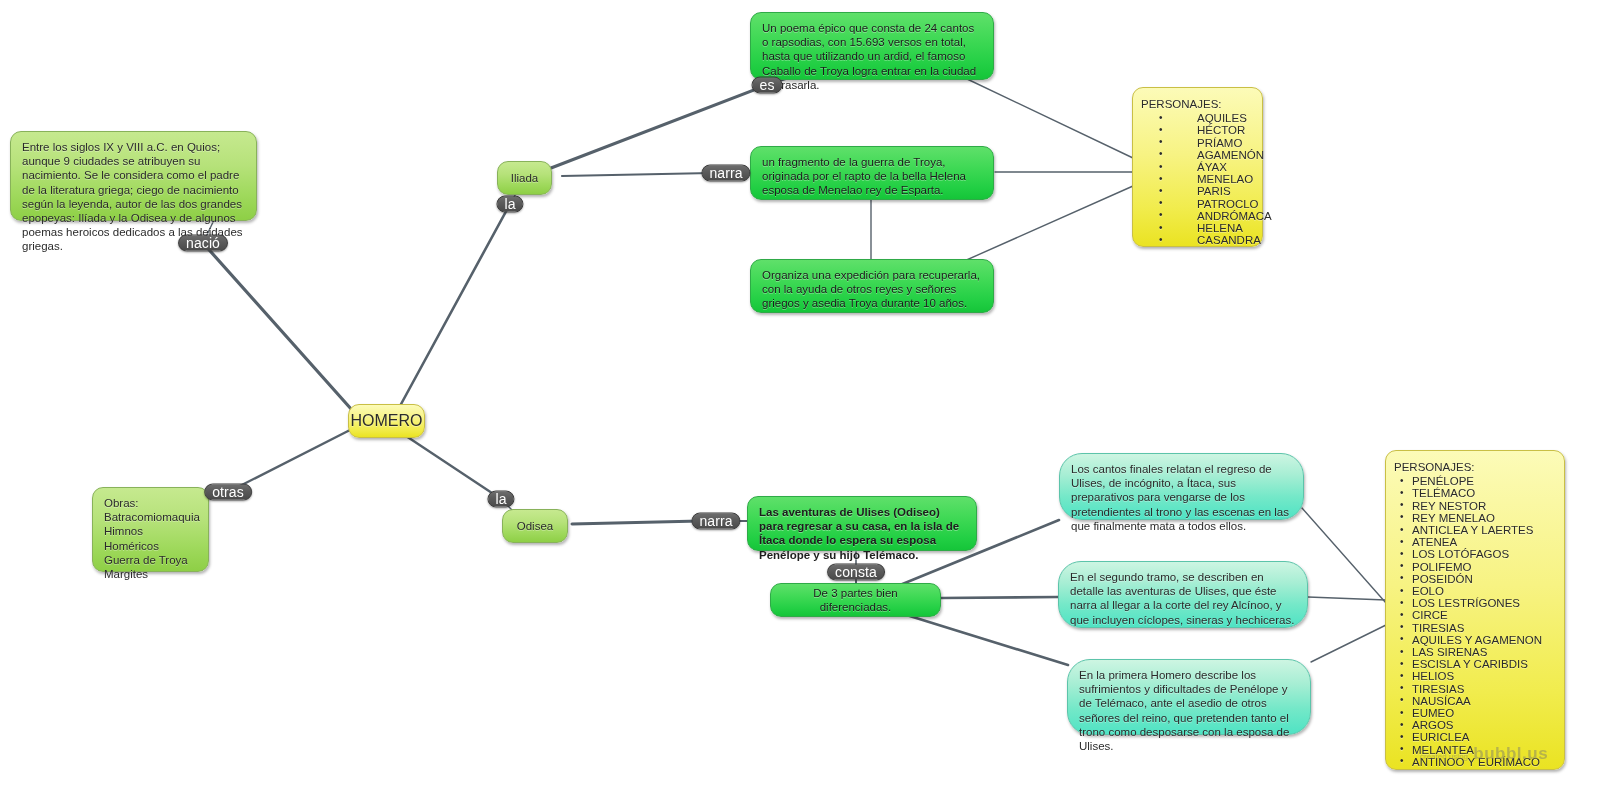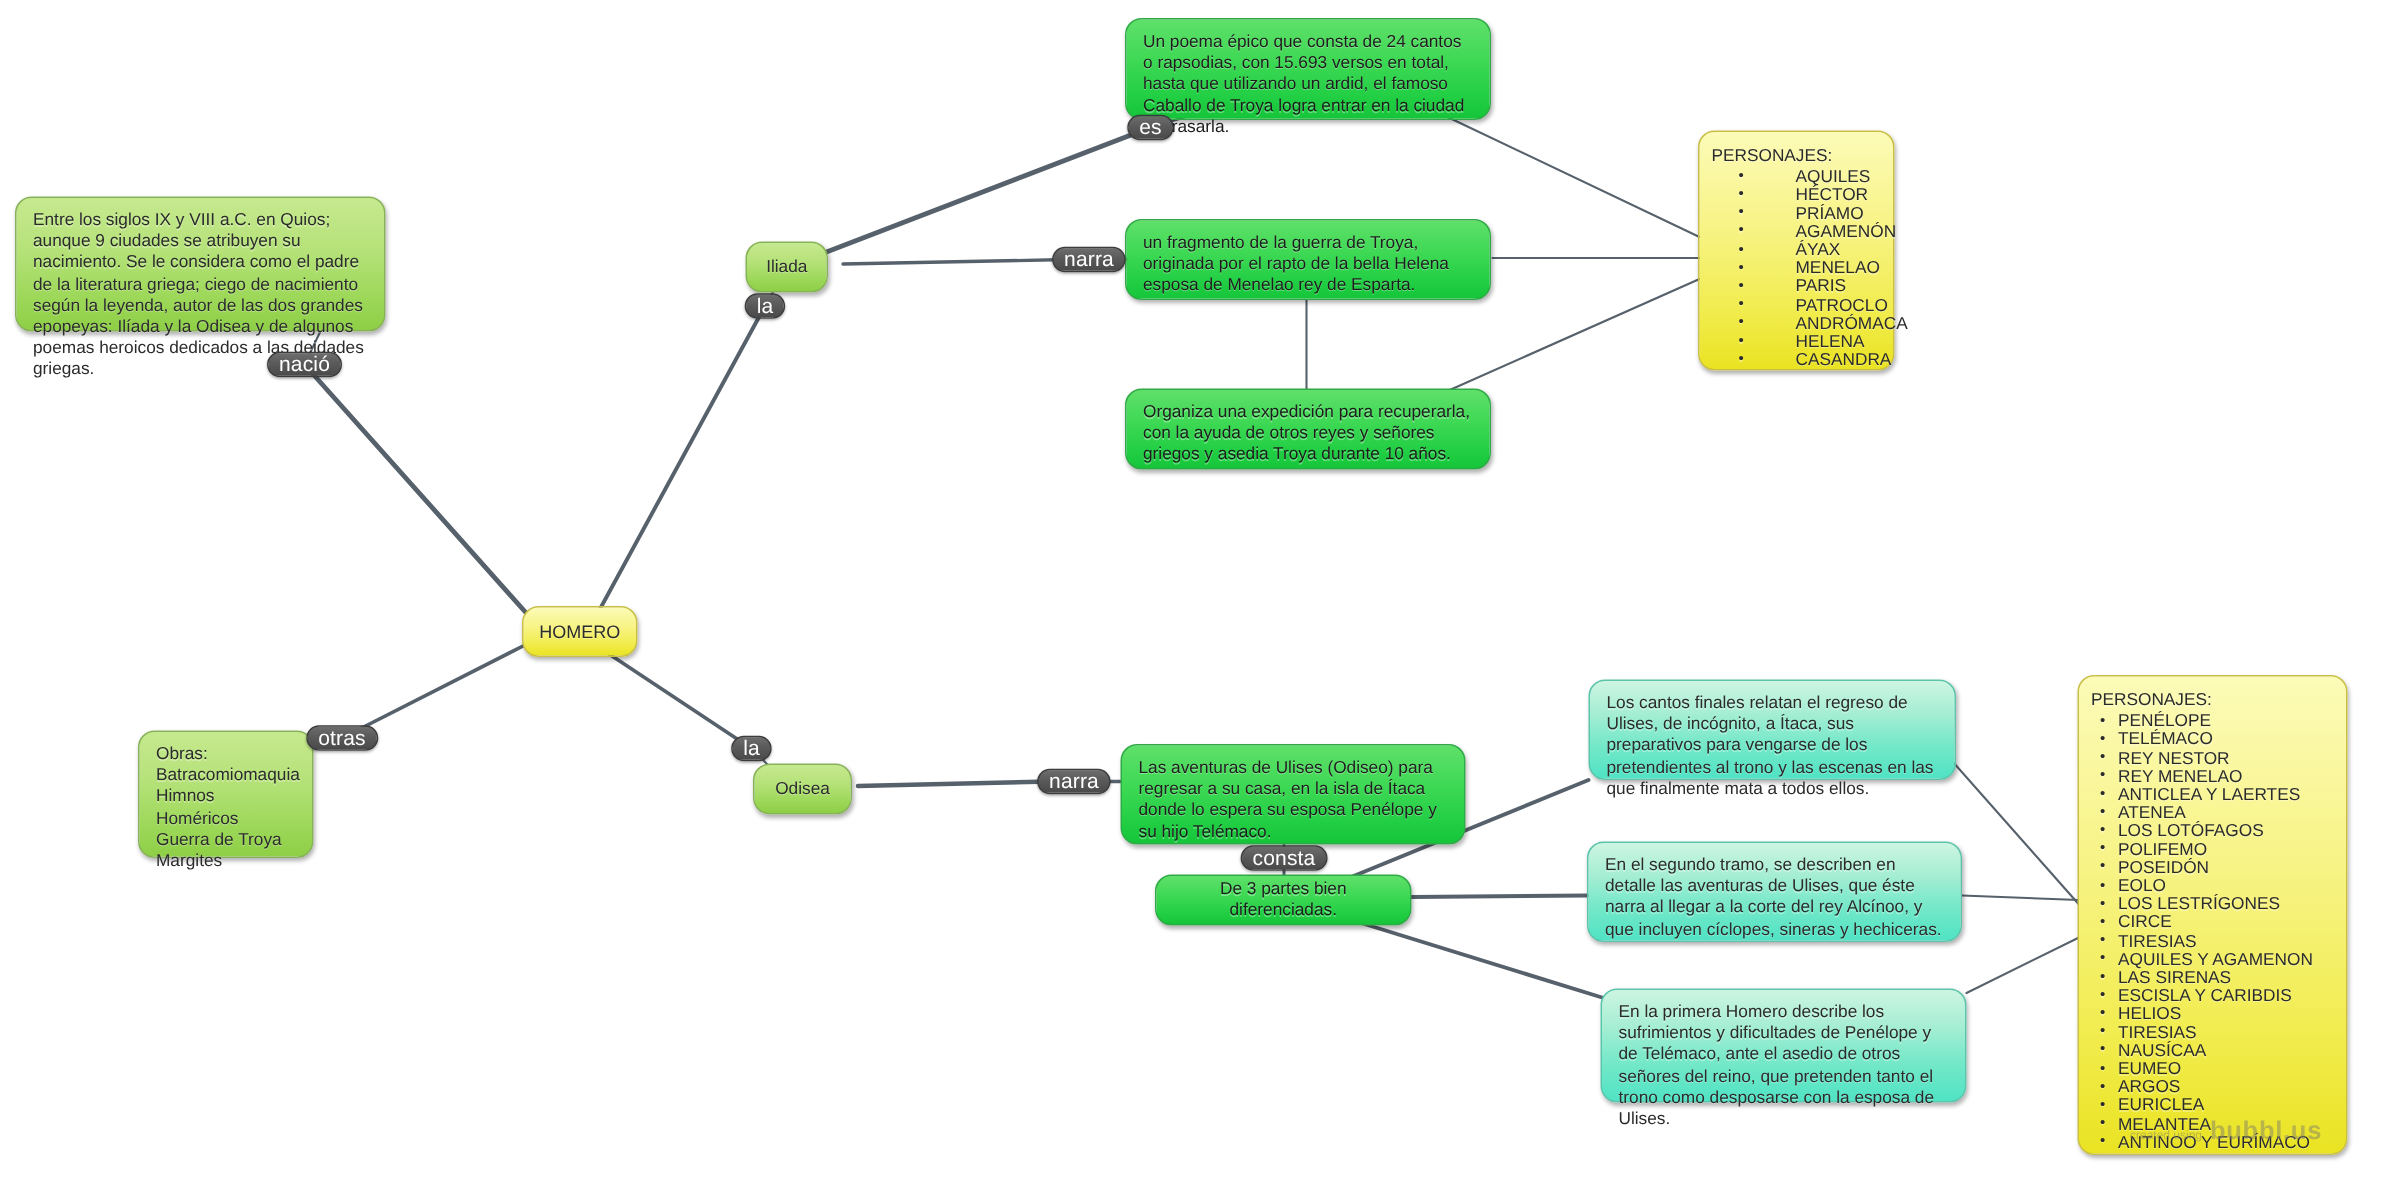--- a/index.html
+++ b/index.html
@@ -49,20 +49,21 @@
   }
   
   .n-yellow {
     background: linear-gradient(to bottom, #fcfbb8 0%, #f7f383 42%, #f1ec4d 76%, #eae322 100%);
     border-color: #c9bf45;
   }
   
   .n-teal {
     background: linear-gradient(to bottom, #cdf5e2 0%, #a7eed4 32%, #74e8c8 66%, #4fe3c4 100%);
     border-color: #5cc4aa;
+    border-radius: 23px;
   }
   .node.center {
     display: flex;
     align-items: center;
     justify-content: center;
     text-align: center;
     padding: 16px 10px;
   }
 
   .node-text { white-space: pre-wrap; display: block; }
@@ -175,21 +176,21 @@
   </div>
 
   <div class="node n-green" style="left:92px; top:487px; width:117px; height:85px;">
     <span class="node-text">Obras:
 Batracomiomaquia
 Himnos Homéricos
 Guerra de Troya
 Margites</span>
   </div>
 
-  <div class="node n-yellow center" style="left:348px; top:404px; width:77px; height:32px; font-size:12px;">
+  <div class="node n-yellow center" style="left:348px; top:404px; width:77px; height:32px; font-size:16px;">
     <span>HOMERO</span>
   </div>
 
   <div class="node n-green center" style="left:497px; top:161px; width:55px; height:31px;">
     <span>Iliada</span>
   </div>
 
   <div class="node n-green center" style="left:502px; top:509px; width:66px; height:31px;">
     <span>Odisea</span>
   </div>
@@ -216,21 +217,21 @@
       <li>ÁYAX</li>
       <li>MENELAO</li>
       <li>PARIS</li>
       <li>PATROCLO</li>
       <li>ANDRÓMACA</li>
       <li>HELENA</li>
       <li>CASANDRA</li>
     </ul>
   </div>
 
-  <div class="node n-green2" style="left:747px; top:496px; width:230px; height:67px;">
+  <div class="node n-green2" style="left:747px; top:496px; width:230px; height:55px;font-weight:bold;">
     <span class="node-text">Las aventuras de Ulises (Odiseo) para regresar a su casa, en la isla de Ítaca donde lo espera su esposa Penélope y su hijo Telémaco.</span>
   </div>
 
   <div class="node n-green2 center" style="left:770px; top:583px; width:171px; height:31px;">
     <span>De 3 partes bien diferenciadas.</span>
   </div>
 
   <div class="node n-teal" style="left:1059px; top:453px; width:245px; height:67px;">
     <span class="node-text">Los cantos finales relatan el regreso de Ulises, de incógnito, a Ítaca, sus preparativos para vengarse de los pretendientes al trono y las escenas en las que finalmente mata a todos ellos.</span>
   </div>

